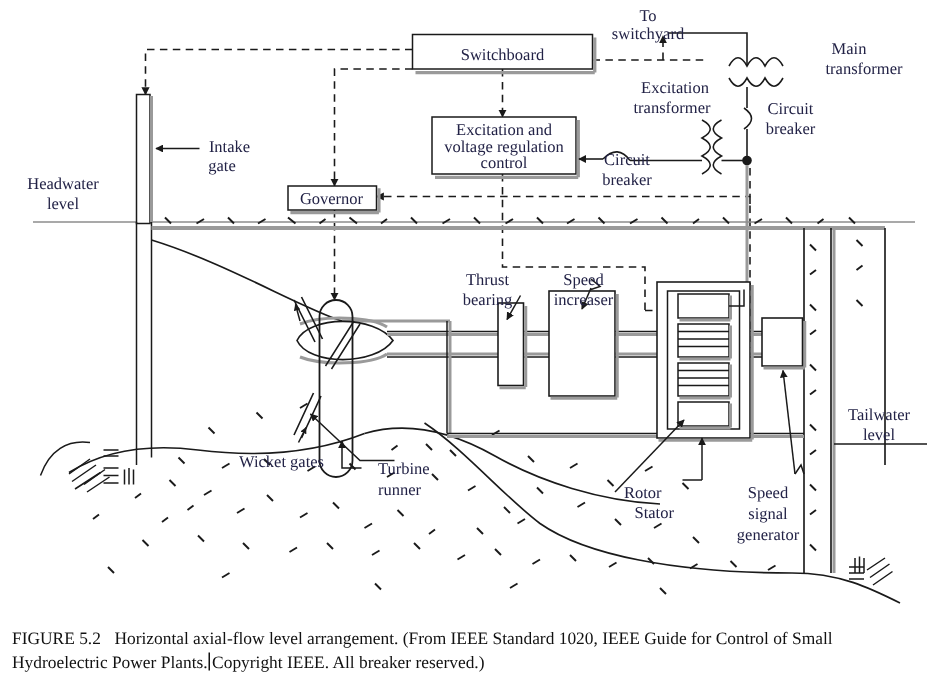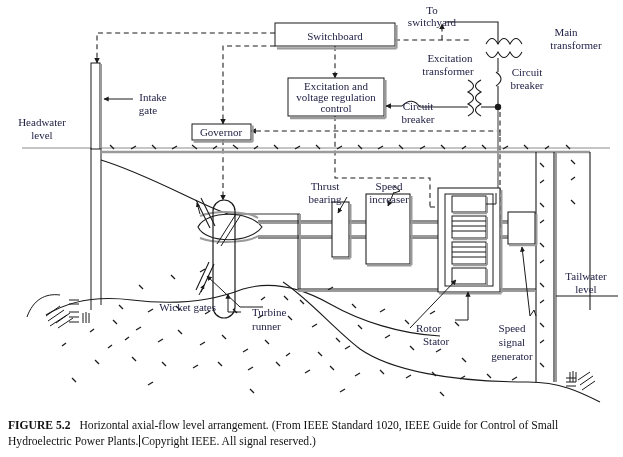--- a/index.html
+++ b/index.html
@@ -20,21 +20,21 @@
     font-size:11px;
   }
   .caption{
     position:absolute;
     left:8px; top:418px; width:608px;
     font-size:11.6px;
     line-height:1.35;
     color:#111;
     text-align:left;
   }
-  .caption b{font-weight:bold;}
+  .caption b{font-weight:normal;}
   .cap-gap{display:inline-block;width:9px;}
   .cursor{
     display:inline-block;width:1px;height:12px;
     background:#111;vertical-align:-2px;margin:0 1px;
   }
 </style>
 </head>
 <body>
 
 <div id="fig">
@@ -406,14 +406,14 @@
     <text class="lbl" x="423" y="345" text-anchor="start">Stator</text>
 
     <text class="lbl" x="512" y="332" text-anchor="middle">Speed</text>
     <text class="lbl" x="512" y="346" text-anchor="middle">signal</text>
     <text class="lbl" x="512" y="360" text-anchor="middle">generator</text>
   </g>
 </svg>
 </div>
 
 <div class="caption">
-  <b>FIGURE 5.2</b><span class="cap-gap"></span><span>Horizontal axial-flow level arrangement.</span> <span>(From IEEE Standard 1020, IEEE Guide for Control of Small Hydroelectric Power Plants.</span><span class="cursor"></span><span>Copyright IEEE. All signal reserved.)</span>
+  <b>FIGURE 5.2</b><span class="cap-gap"></span><span>Horizontal axial-flow level arrangement.</span> <span>(From IEEE Standard 1020, IEEE Guide for Control of Small Hydroelectric Power Plants.</span><span class="cursor"></span><span>Copyright IEEE. All breaker reserved.)</span>
 </div>
 
 </body></html>

